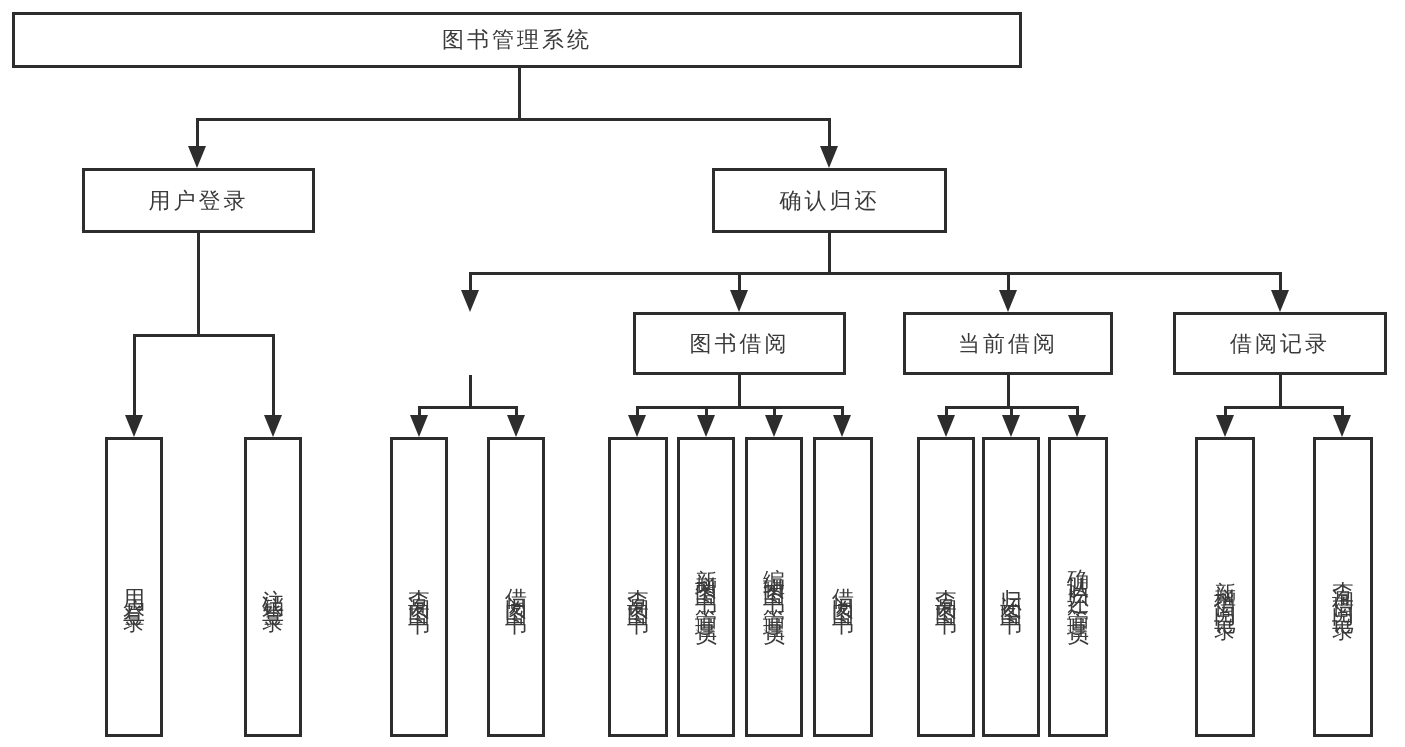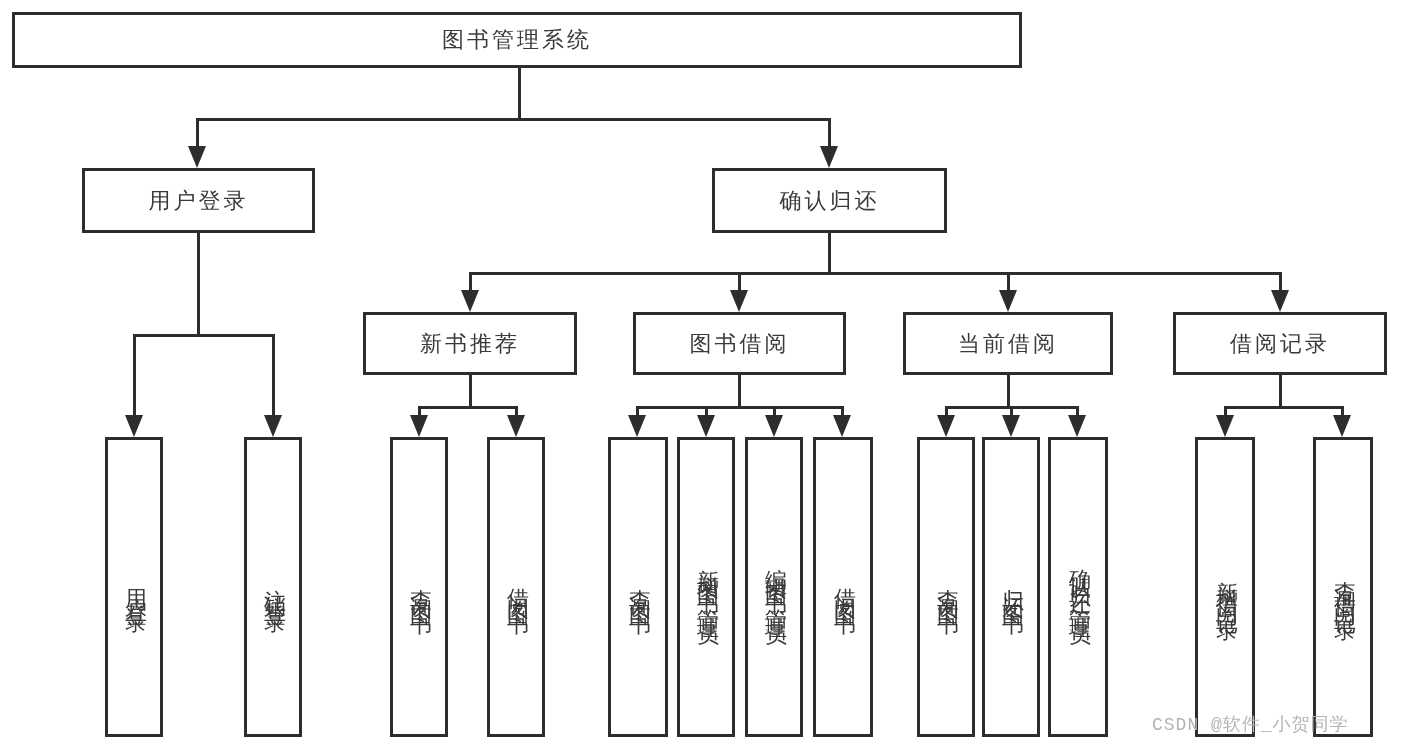--- a/index.html
+++ b/index.html
@@ -2,21 +2,21 @@
 <html><head>
 <meta charset="utf-8">
 <style>
   * { box-sizing: border-box; }
   html, body { margin: 0; padding: 0; background: #ffffff; }
   .canvas {
     position: relative;
     width: 1405px;
     height: 747px;
     background: #ffffff;
-    font-family: Liberation Mono, monospace;
+    font-family: Liberation Serif, serif;
     overflow: hidden;
     text-align: center;
   }
   .box {
     position: absolute;
     border: 3px solid #2d2d2d;
     background: #ffffff;
     display: flex;
     align-items: center;
     justify-content: center;
@@ -92,21 +92,20 @@
   <div class="hl" style="left:469px; top:272px; width:812px;"></div>
   <div class="vl" style="left:469px; top:272px; height:20px;"></div>
   <div class="arr" style="left:461px; top:290px;"></div>
   <div class="vl" style="left:738px; top:272px; height:20px;"></div>
   <div class="arr" style="left:730px; top:290px;"></div>
   <div class="vl" style="left:1007px; top:272px; height:20px;"></div>
   <div class="arr" style="left:999px; top:290px;"></div>
   <div class="vl" style="left:1279px; top:272px; height:20px;"></div>
   <div class="arr" style="left:1271px; top:290px;"></div>
 
-  <div class="box" style="left:363px; top:312px; width:214px; height:63px;">新书推荐</div>
   <div class="box" style="left:633px; top:312px; width:213px; height:63px;">图书借阅</div>
   <div class="box" style="left:903px; top:312px; width:210px; height:63px;">当前借阅</div>
   <div class="box" style="left:1173px; top:312px; width:214px; height:63px;">借阅记录</div>
 
   <div class="vl" style="left:469px; top:375px; height:34px;"></div>
   <div class="hl" style="left:418px; top:406px; width:100px;"></div>
   <div class="vl" style="left:418px; top:406px; height:11px;"></div>
   <div class="arr" style="left:410px; top:415px;"></div>
   <div class="vl" style="left:515px; top:406px; height:11px;"></div>
   <div class="arr" style="left:507px; top:415px;"></div>
@@ -175,15 +174,14 @@
     <span class="vtext">确认归还（管理员）</span>
   </div>
 
   <div class="leaf" style="left:1195px; width:60px;">
     <span class="vtext">新增借阅记录</span>
   </div>
   <div class="leaf" style="left:1313px; width:60px;">
     <span class="vtext">查询借阅记录</span>
   </div>
 
-  <div class="watermark">CSDN @软件_小贺同学</div>
 
 </div>
 
 </body></html>

